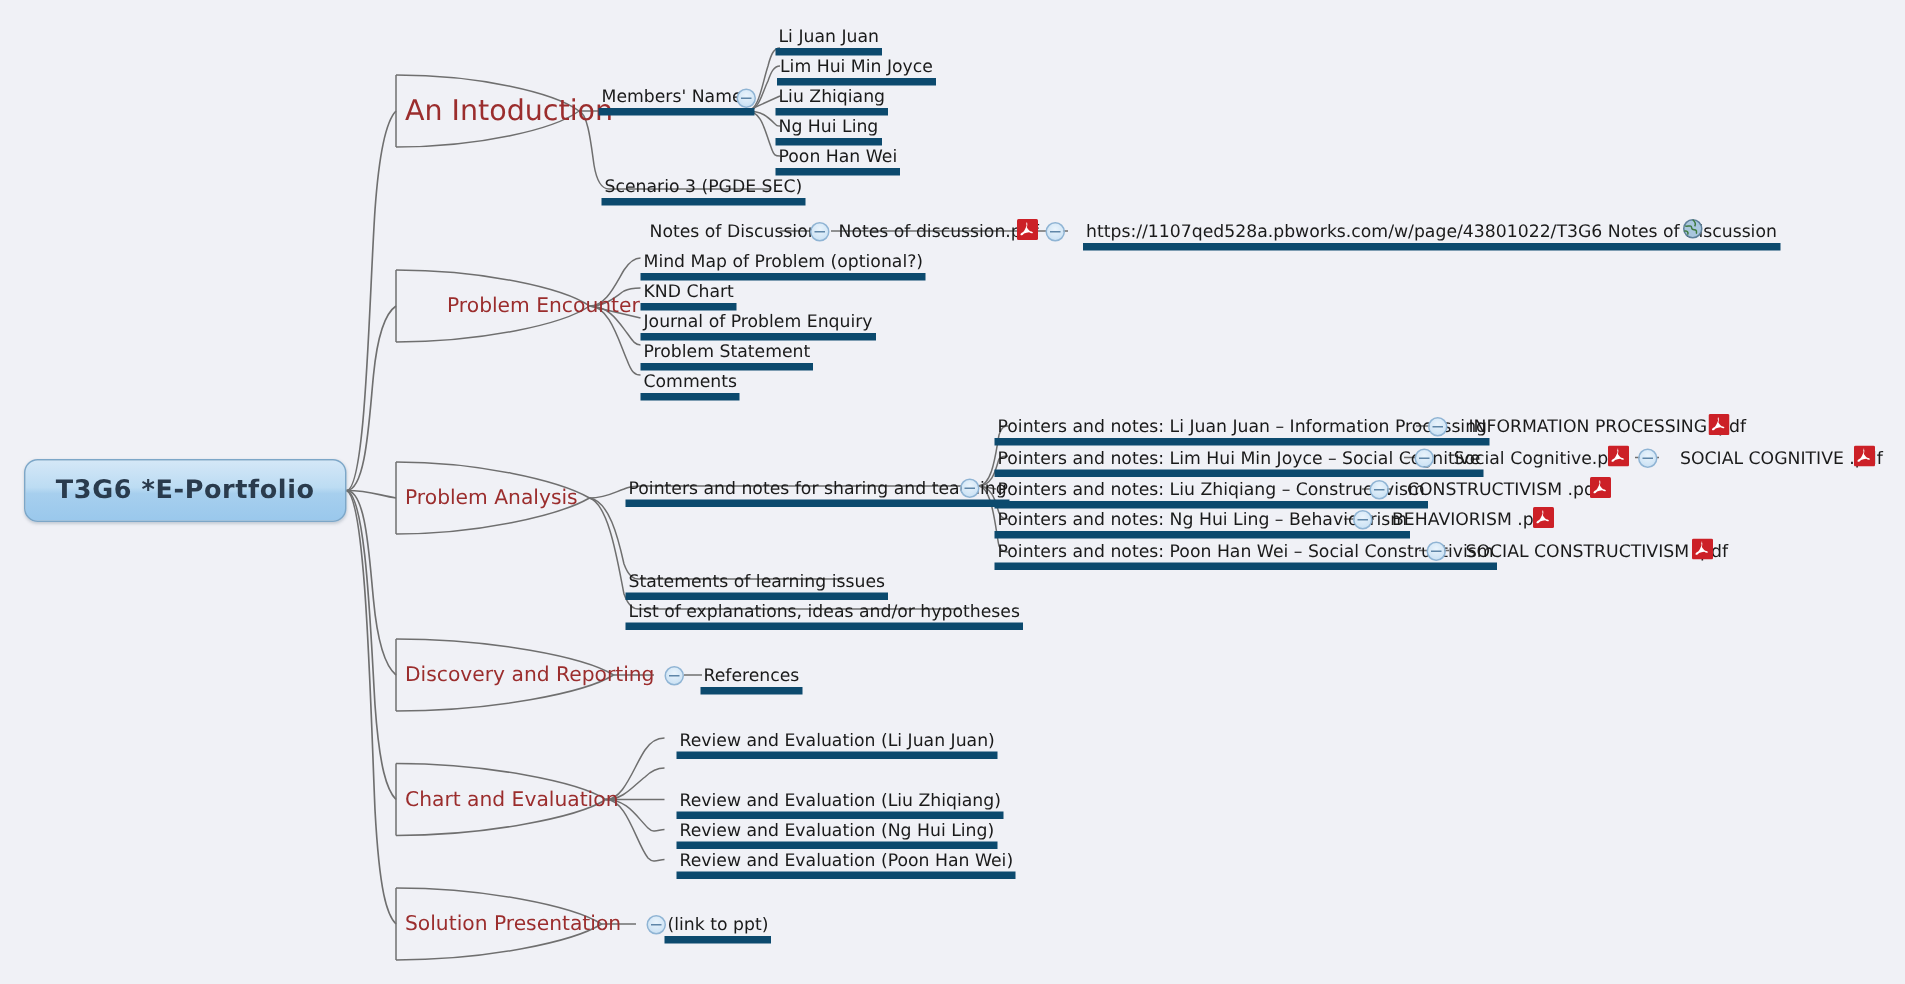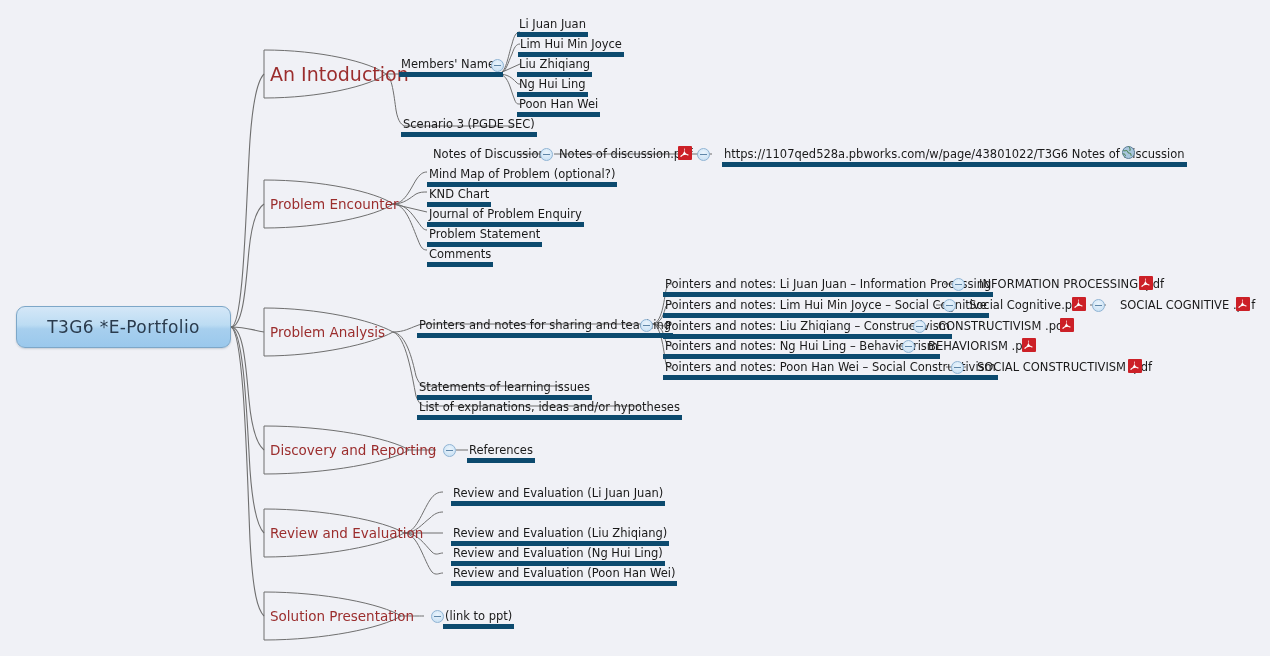--- a/index.html
+++ b/index.html
@@ -15,21 +15,21 @@
 
   
   .central{
     position:absolute;
     box-sizing:border-box;
     border:1px solid #7da7c8;
     border-radius:9px;
     background:linear-gradient(to bottom,#d4e7f7 0%,#bcdcf3 45%,#a7cfee 55%,#9ac8ec 100%);
     display:flex;align-items:center;justify-content:center;
     color:#2a3b4d;
-    font-weight:normal;
+    font-weight:bold;
     letter-spacing:.4px;
     box-shadow:0 1px 2px rgba(90,110,130,.28);
   }
 
   
   .branch{position:absolute;}
   .branch .btext{
     position:absolute;
     left:6px;
     top:50%;
@@ -175,30 +175,30 @@
   </svg>
 
   <div class="central" style="left:16px;top:306px;width:215px;height:42px;font-size:17px;">
     <span>T3G6 *E-Portfolio</span>
   </div>
 
   <div class="branch" style="left:264px;top:50px;width:122px;height:48px;">
     <span class="btext" style="font-size:19px;">An Intoduction</span>
   </div>
   <div class="branch" style="left:264px;top:180px;width:129px;height:48px;">
-    <span class="btext" style="font-size:13.5px;">Problem Encounter</span>
+    <span class="btext" style="font-size:13.5px;margin-left:28px;">Problem Encounter</span>
   </div>
   <div class="branch" style="left:264px;top:308px;width:129px;height:48px;">
     <span class="btext" style="font-size:13.5px;">Problem Analysis</span>
   </div>
   <div class="branch" style="left:264px;top:426px;width:145px;height:48px;">
     <span class="btext" style="font-size:13.5px;">Discovery and Reporting</span>
   </div>
   <div class="branch" style="left:264px;top:509px;width:140px;height:48px;">
-    <span class="btext" style="font-size:13.5px;">Review and Evaluation</span>
+    <span class="btext" style="font-size:13.5px;">Chart and Evaluation</span>
   </div>
   <div class="branch" style="left:264px;top:592px;width:137px;height:48px;">
     <span class="btext" style="font-size:13.5px;">Solution Presentation</span>
   </div>
 
   <div class="topic" style="left:399px;top:57px;font-size:11.5px;">Members' Names</div>
   <div class="toggle" style="left:491px;top:59px;"></div>
 
   <div class="topic" style="left:517px;top:17px;font-size:11.5px;">Li Juan Juan</div>
   <div class="topic" style="left:518px;top:37px;font-size:11.5px;text-align:center;">Lim Hui Min Joyce</div>

